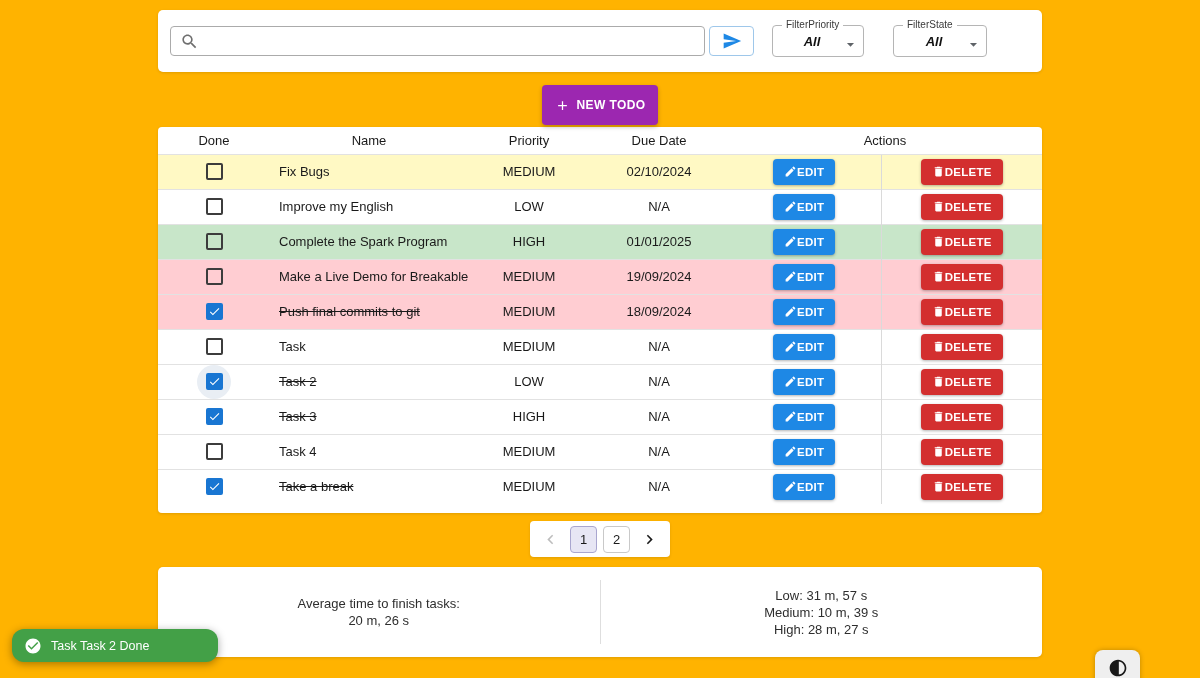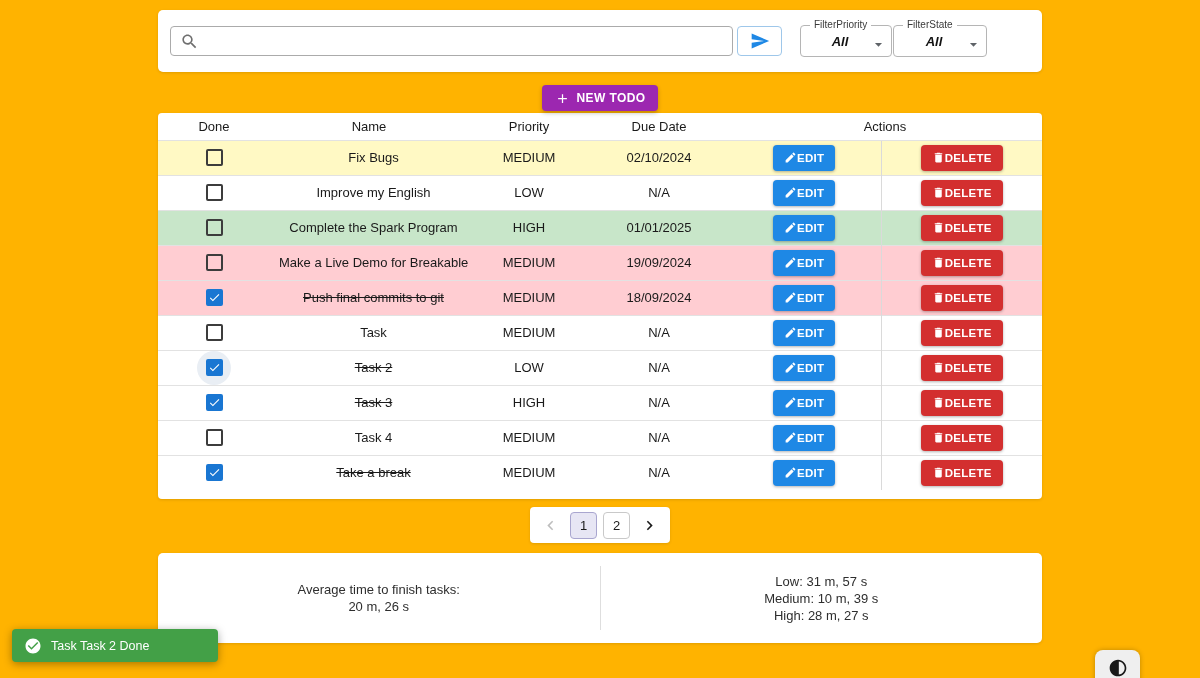--- a/index.html
+++ b/index.html
@@ -20,42 +20,42 @@
   .search-box svg { width: 19px; height: 19px; fill: #6f6f6f; margin-right: 9px; flex: none; }
   .search-input { flex: 1; border: none; outline: none; font-size: 13.5px; color: #333;
     background: transparent; font-family: inherit; }
   .search-input::placeholder { color: #9a9a9a; }
   .send-btn { width: 45px; height: 30px; flex: none; background: #fff; border: 1px solid #9ec7ea;
     border-radius: 4px; display: flex; align-items: center; justify-content: center;
     cursor: pointer; margin-right: 18px; }
   .send-btn svg { width: 20px; height: 20px; fill: var(--edit-btn, #1E88E5); }
   .select { position: relative; height: 32px; border: 1px solid #b5b5b5; border-radius: 4px;
     display: flex; align-items: center; justify-content: center; cursor: pointer; flex: none; background:#fff; }
-  .select-priority { width: 92px; margin-right: 1px; }
+  .select-priority { width: 92px; margin-right: 29px; }
   .select-state { width: 94px; margin-right: 43px; }
   .select-label { position: absolute; top: -7px; left: 9px; background: #fff; padding: 0 4px;
     font-size: 10px; color: #3a3a3a; white-space: nowrap; }
   .select-value { font-size: 13px; font-style: italic; font-weight: 600; color: #111; margin-right: 12px; }
   .select-arrow { position: absolute; right: 4px; top: 10px; width: 17px; height: 17px; fill: #5f6368; }
 
   
   .newtodo-row { display: flex; justify-content: center; margin: 13px 0 2px; }
-  .btn-new { height: 26px; background: var(--new-todo-btn, #9C27B0); color: #fff; border: none;
+  .btn-new { height: 40px; background: var(--new-todo-btn, #9C27B0); color: #fff; border: none;
     border-radius: 4px; padding: 0 13px; display: inline-flex; align-items: center; gap: 7px;
     font-size: 12px; font-weight: 700; letter-spacing: 0.4px; font-family: inherit; cursor: pointer;
     box-shadow: 0 2px 4px rgba(0,0,0,0.25); }
   .btn-new svg { width: 15px; height: 15px; fill: #fff; }
 
   
   .table-card { padding-bottom: 9px; overflow: hidden; border-radius: 4px; }
   table { width: 100%; border-collapse: collapse; table-layout: fixed; }
   thead th { height: 27px; font-size: 13px; font-weight: 400; color: #1a1a1a; text-align: center; }
   tbody td { height: 35px; border-top: 1px solid #e2e2e2; font-size: 13px; color: #1a1a1a;
     text-align: center; padding: 0; overflow: hidden; }
-  td.cell-name { text-align: center; padding-left: 9px; white-space: nowrap; }
+  td.cell-name { text-align: left; padding-left: 9px; white-space: nowrap; }
   td.cell-delete { border-left: 1px solid #dadada; }
   .todo-name.done { text-decoration: line-through; }
   .cb-wrap { width: 34px; height: 34px; margin: 0 auto; display: flex; align-items: center;
     justify-content: center; border-radius: 50%; }
   .cb-wrap.halo { background: #e9eef4; }
   .cbx { width: 17px; height: 17px; border: 2px solid #3c3c3c; border-radius: 2px; display: flex;
     align-items: center; justify-content: center; cursor: pointer; background: transparent; }
   .cbx.checked { background: var(--checkbox-checked, #1976D2); border-color: var(--checkbox-checked, #1976D2); }
   .cbx svg { width: 13px; height: 13px; fill: #fff; display: none; }
   .cbx.checked svg { display: block; }
@@ -79,21 +79,21 @@
   .page-prev svg { fill: #bdbdbd; }
   .page-next svg { fill: #1a1a1a; }
 
   
   .stats { margin-top: 10px; height: 90px; display: flex; align-items: center; }
   .stat { flex: 1; text-align: center; font-size: 13px; color: #2e2e2e; line-height: 17px; }
   .stat-divider { width: 1px; height: 64px; background: #dedede; flex: none; }
 
   
   .toast { position: fixed; left: 12px; bottom: 16px; background: var(--toast-bg, #43A047);
-    color: #fff; border-radius: 4px; display: flex; align-items: center; gap: 9px;
+    color: #fff; border-radius: 12px; display: flex; align-items: center; gap: 9px;
     padding: 0 16px 0 12px; height: 33px; font-size: 12.5px; font-weight: 500;
     box-shadow: 0 2px 8px rgba(0,0,0,0.35); min-width: 206px; z-index: 20; }
   .toast svg { width: 18px; height: 18px; fill: #fff; flex: none; }
 
   
   .theme-toggle { position: fixed; right: 60px; bottom: -14px; width: 45px; height: 42px;
     background: #efefef; border: none; border-radius: 8px; display: flex; justify-content: center;
     align-items: flex-start; padding-top: 8px; cursor: pointer; box-shadow: 0 0 5px rgba(0,0,0,0.25); z-index: 20; }
   .theme-toggle svg { width: 20px; height: 20px; fill: #191919; }
 </style>

